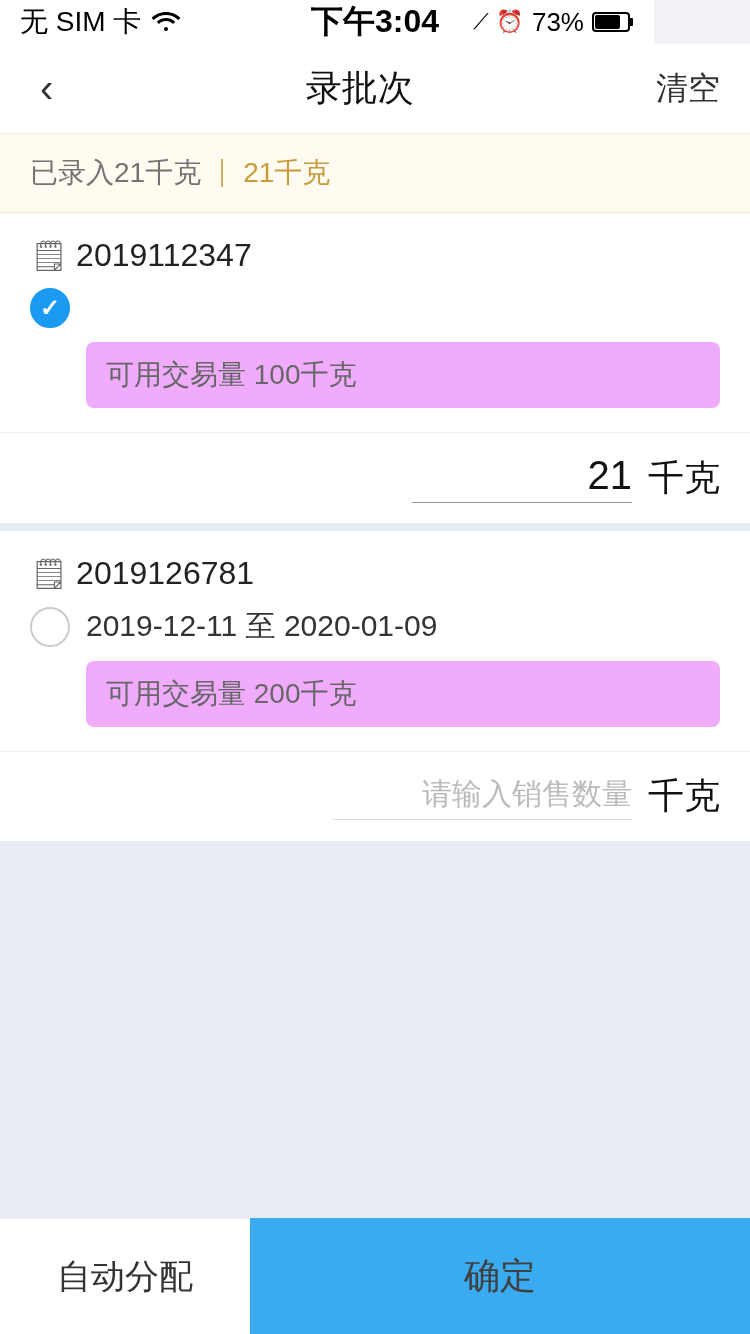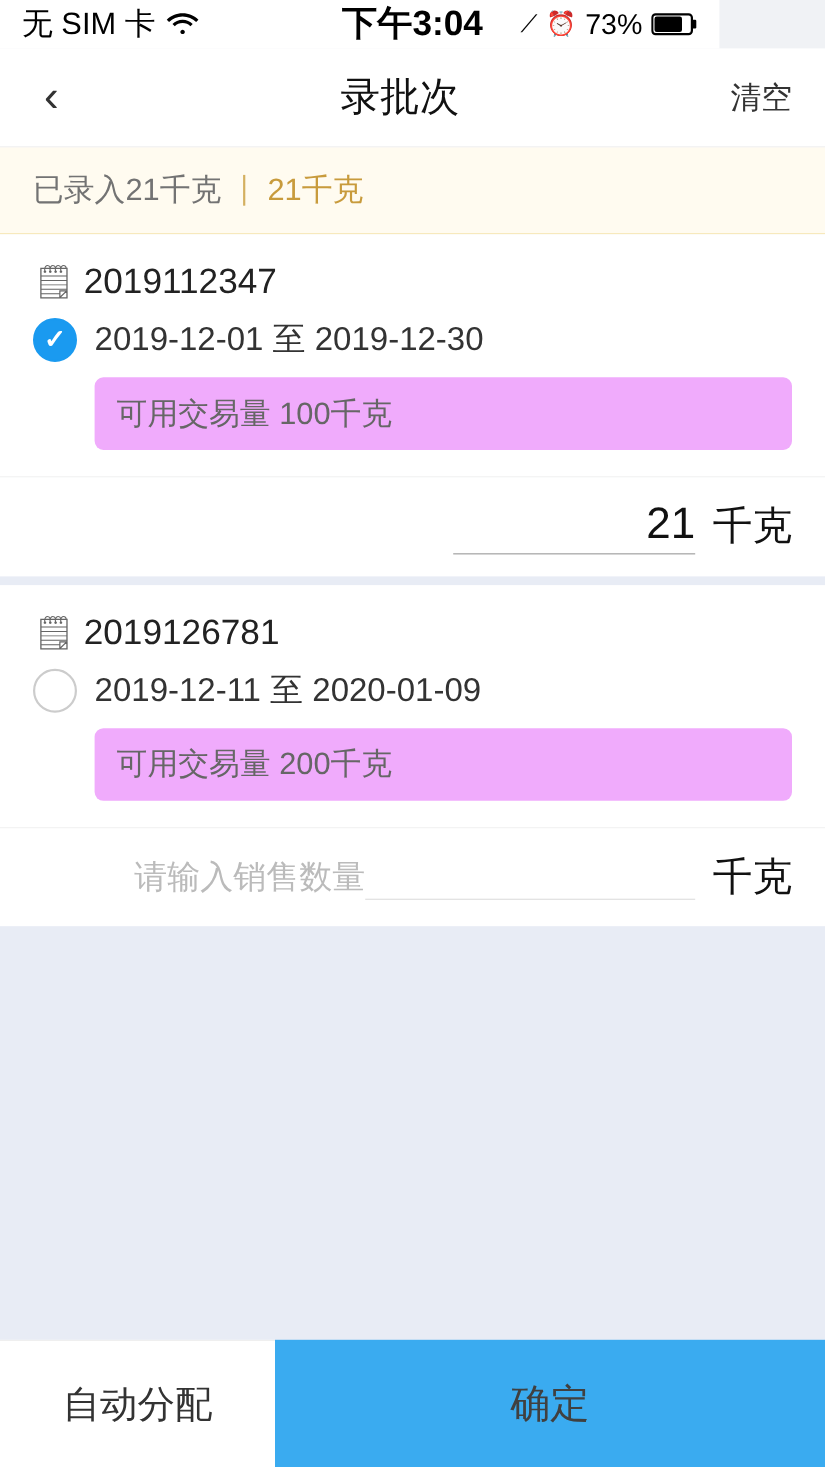--- a/index.html
+++ b/index.html
@@ -61,21 +61,21 @@
       color: #333;
       cursor: pointer;
       padding: 10px;
     }
     .nav-title {
       font-size: 36px;
       font-weight: 500;
       color: #111;
     }
     .nav-clear {
-      font-size: 28px;
+      font-size: 32px;
       color: #333;
       cursor: pointer;
     }
 
     
     .summary-banner {
       background: #fffbf0;
       padding: 20px 30px;
       display: flex;
       align-items: center;
@@ -156,20 +156,21 @@
       font-size: 28px;
       color: #666;
       margin-left: 56px;
     }
 
     
     .amount-row {
       background: #fff;
       padding: 20px 30px;
       display: flex;
+      align-items: center;
       justify-content: flex-end;
       gap: 16px;
       border-bottom: 8px solid #e8ecf5;
     }
     .amount-value {
       font-size: 40px;
       color: #111;
       font-weight: 400;
     }
     .amount-unit {
@@ -296,21 +297,20 @@
   <span class="summary-amount">21千克</span>
 </div>
 
 <div class="batch-card">
   <div class="batch-id-row">
     <span class="batch-icon">🗒</span>
     <span class="batch-id">2019112347</span>
   </div>
   <div class="batch-date-row">
     <div class="radio-btn checked"></div>
-    <span class="batch-date">2019-12-01 至 2019-12-30</span>
   </div>
   <div class="batch-available">可用交易量 100千克</div>
 </div>
 
 <div class="amount-row">
   <div class="amount-input-wrapper">
     <span class="amount-value">21</span>
     <div class="amount-line"></div>
   </div>
   <span class="amount-unit">千克</span>
@@ -322,21 +322,21 @@
     <span class="batch-id">2019126781</span>
   </div>
   <div class="batch-date-row">
     <div class="radio-btn"></div>
     <span class="batch-date">2019-12-11 至 2020-01-09</span>
   </div>
   <div class="batch-available">可用交易量 200千克</div>
 </div>
 
 <div class="input-row">
-  <div style="display:flex;flex-direction:row;align-items:flex-end;">
+  <div style="display:flex;flex-direction:column;align-items:flex-end;">
     <span class="input-placeholder">请输入销售数量</span>
     <div class="input-line"></div>
   </div>
   <span class="input-unit">千克</span>
 </div>
 
 <div class="light-area"></div>
 
 <div class="bottom-bar">
   <button class="btn-auto">自动分配</button>

